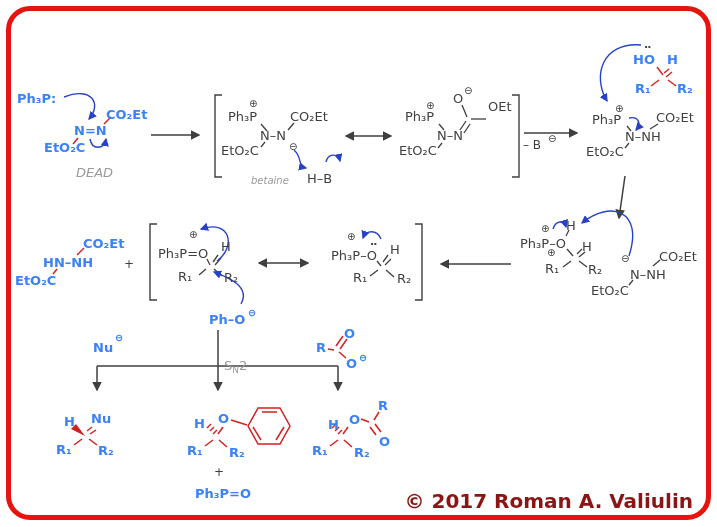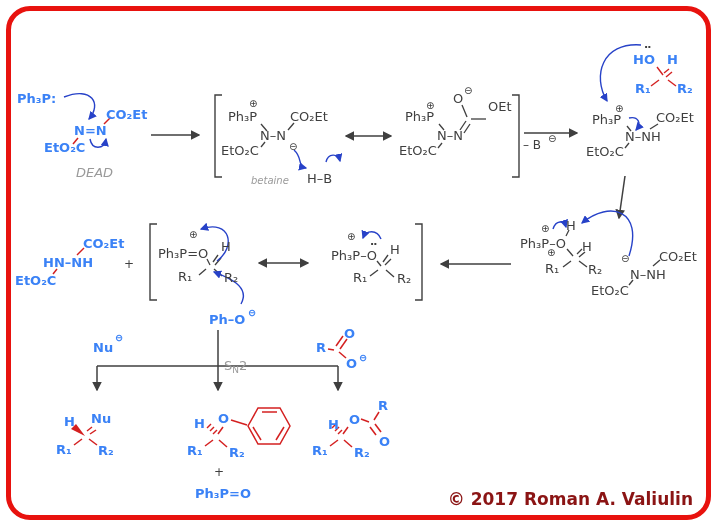--- a/index.html
+++ b/index.html
@@ -9,21 +9,21 @@
   svg.art{position:absolute;left:0;top:0;}
   .lbl{position:absolute;font-size:13px;line-height:1;white-space:nowrap;}
   .red{color:#3b82f6;font-weight:bold;}
   .dark{color:#3f3f3f;}
   .gray{color:#9a9a9a;}
   .it{font-style:italic;}
   .chg{font-size:10px;line-height:1;}
   .dots{font-size:11px;font-weight:bold;letter-spacing:-1px;}
   .title{position:absolute;top:13px;left:0;width:100%;text-align:center;font-size:21px;font-weight:bold;color:#1b1b9e;}
   .year{position:absolute;top:45px;left:0;width:100%;text-align:center;font-size:11px;color:#9a9a9a;}
-  .copyright{position:absolute;top:489px;right:24px;font-size:17px;font-weight:bold;color:#8b1414;}
+  .copyright{position:absolute;top:489px;right:24px;font-size:20px;font-weight:bold;color:#8b1414;}
   .sn2sub{font-size:9px;position:relative;top:3px;}
   .plus13{font-size:12px;color:#3f3f3f;}
 </style>
 </head>
 <body>
 
 <div class="canvas">
   <div class="frame"></div>
 
 

